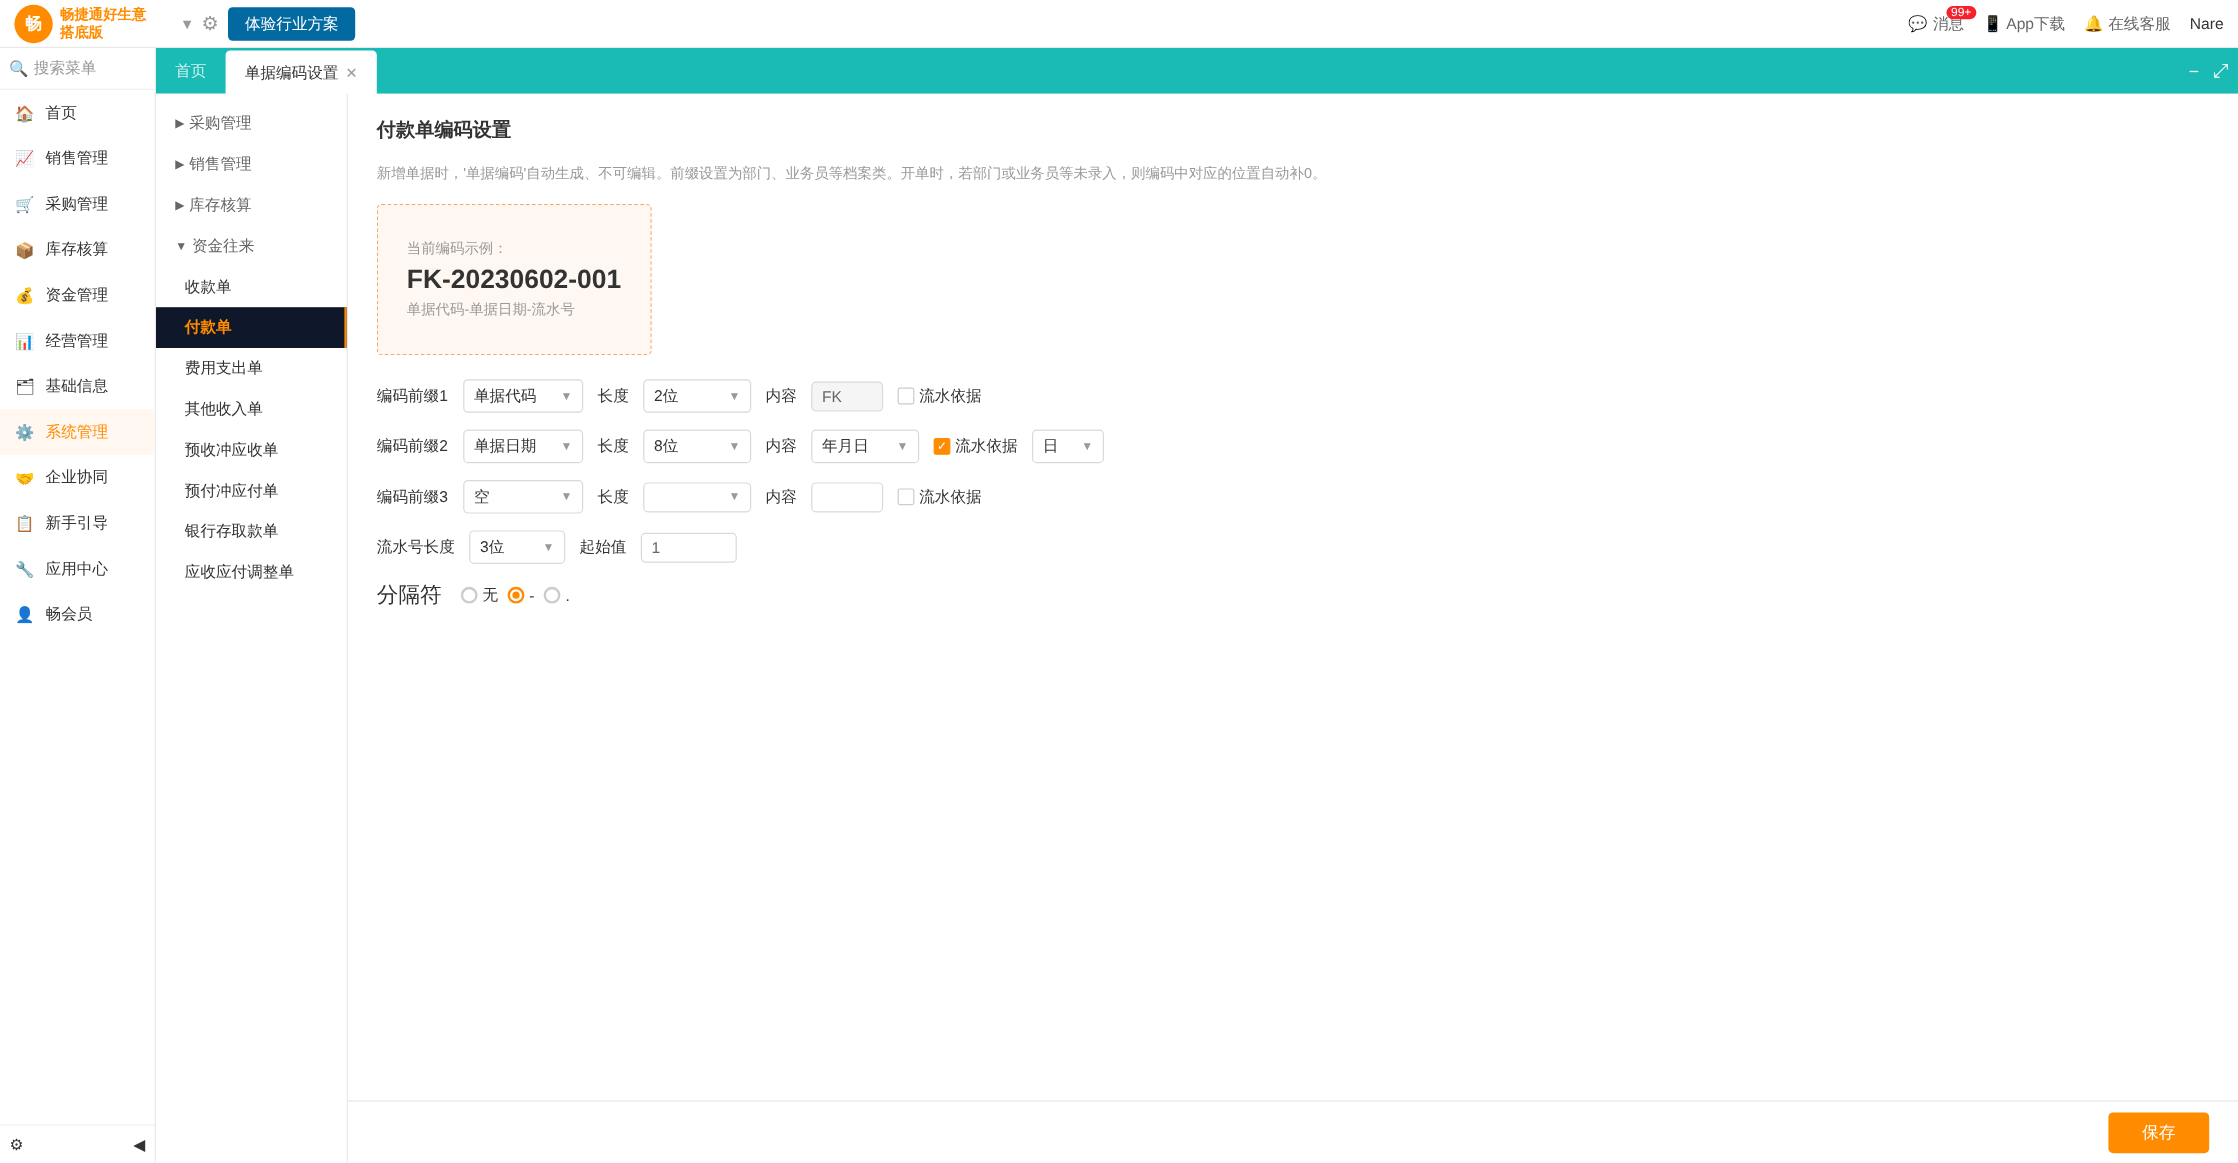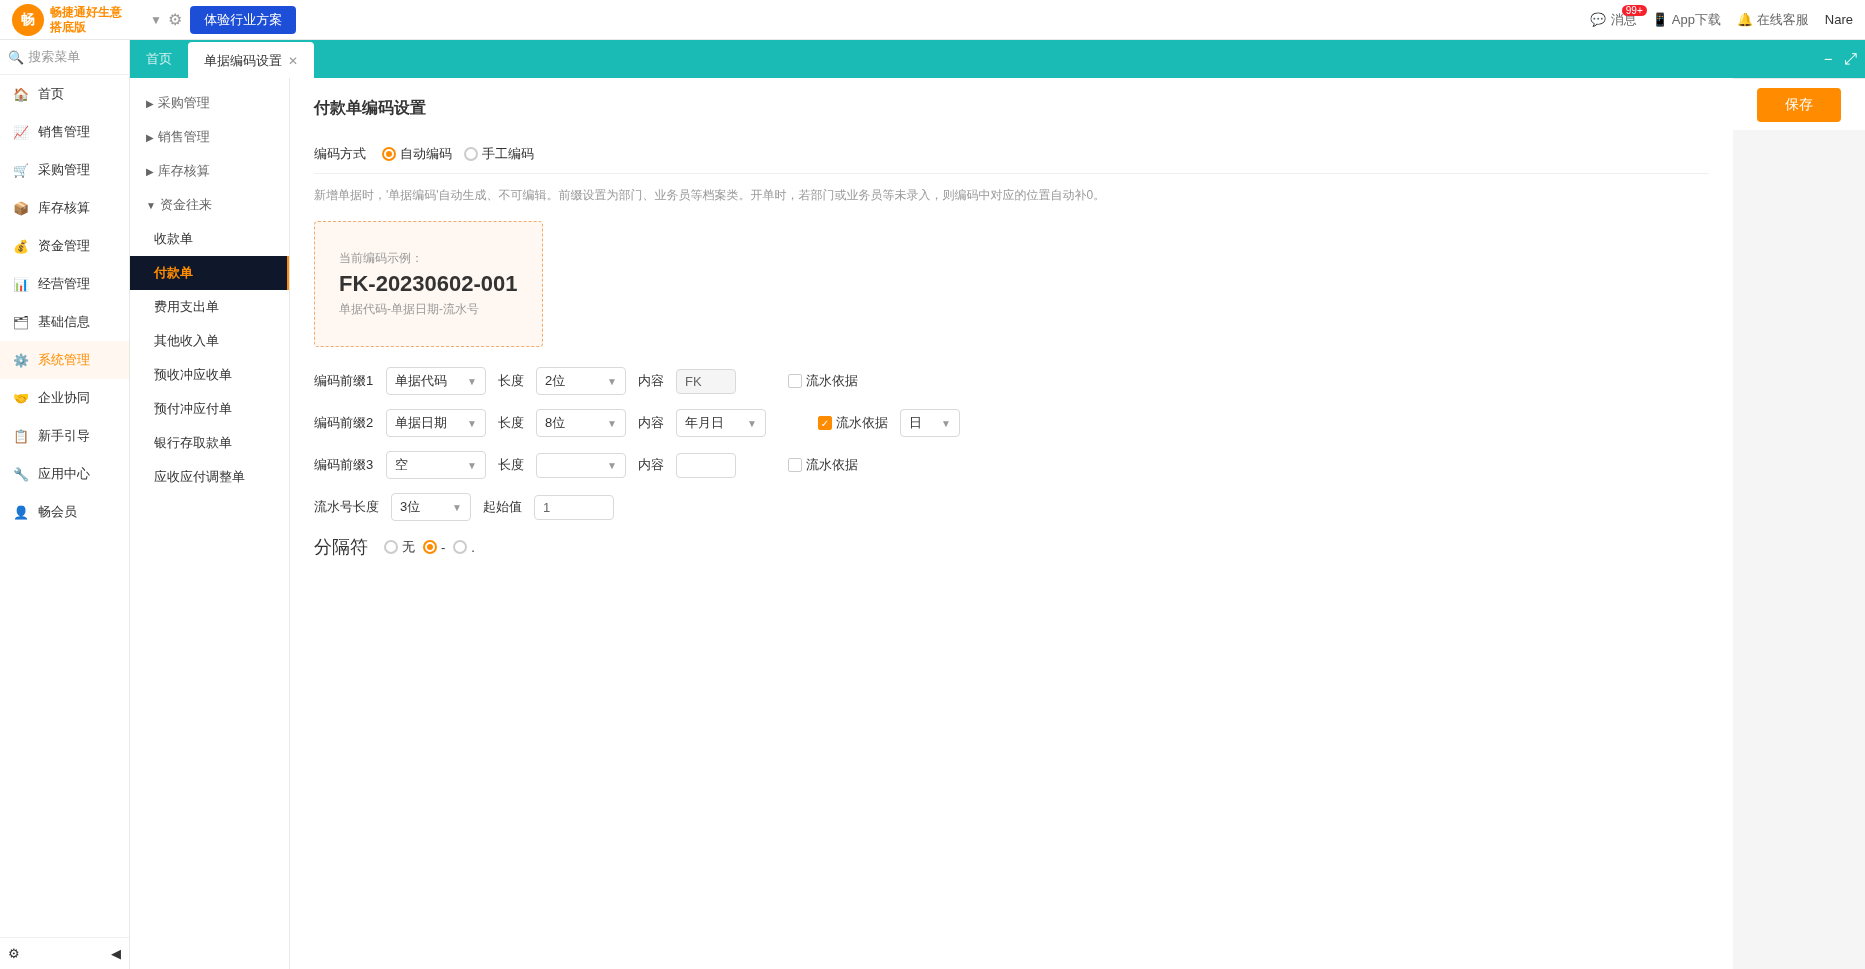--- a/index.html
+++ b/index.html
@@ -5,21 +5,21 @@
     * { box-sizing: border-box; margin: 0; padding: 0; }
     body { font-family: 'Microsoft YaHei', sans-serif; font-size: 13px; background: #f5f5f5; color: #333; display: flex; flex-direction: column; height: 100vh; overflow: hidden; }
 
     
     .topbar { height: 40px; background: #fff; border-bottom: 1px solid #e8e8e8; display: flex; align-items: center; padding: 0 12px; justify-content: space-between; flex-shrink: 0; }
     .topbar-left { display: flex; align-items: center; gap: 8px; }
     .topbar-logo { display: flex; align-items: center; gap: 6px; }
     .logo-icon { width: 32px; height: 32px; background: #ff8c00; border-radius: 50%; display: flex; align-items: center; justify-content: center; color: white; font-size: 14px; font-weight: bold; }
     .logo-text { font-size: 12px; color: #ff8c00; font-weight: bold; line-height: 1.2; }
     .topbar-nav { display: flex; align-items: center; gap: 6px; margin-left: 20px; }
-    .topbar-btn-trial { background: #1d4ed8; color: white; border: none; padding: 5px 14px; border-radius: 4px; cursor: pointer; font-size: 13px; }
+    .topbar-btn-trial { background: #0369a1; color: white; border: none; padding: 5px 14px; border-radius: 4px; cursor: pointer; font-size: 13px; }
     .topbar-right { display: flex; align-items: center; gap: 16px; font-size: 13px; color: #666; }
     .topbar-right .msg-badge { position: relative; display: inline-flex; align-items: center; gap: 4px; cursor: pointer; }
     .badge-num { background: #f5222d; color: white; font-size: 10px; padding: 0 4px; border-radius: 8px; position: absolute; top: -6px; right: -10px; }
     .topbar-right span { cursor: pointer; }
 
     
     .main-layout { display: flex; flex: 1; overflow: hidden; }
 
     
     .sidebar { width: 130px; background: #fff; border-right: 1px solid #e8e8e8; display: flex; flex-direction: column; flex-shrink: 0; overflow-y: auto; }
@@ -75,21 +75,21 @@
     .checkbox-row { display: flex; align-items: center; gap: 6px; margin-bottom: 16px; }
     .checkbox-box { width: 14px; height: 14px; border: 1px solid #ccc; border-radius: 2px; display: flex; align-items: center; justify-content: center; cursor: pointer; }
 
     
     .config-row { display: flex; align-items: center; gap: 12px; margin-bottom: 14px; flex-wrap: wrap; }
     .config-label { font-size: 13px; color: #333; min-width: 60px; }
     .config-select { border: 1px solid #d9d9d9; border-radius: 4px; padding: 4px 8px; font-size: 13px; background: #fff; display: flex; align-items: center; gap: 4px; cursor: pointer; min-width: 90px; justify-content: space-between; }
     .config-select .arrow { color: #999; font-size: 10px; }
     .config-input { border: 1px solid #d9d9d9; border-radius: 4px; padding: 4px 8px; font-size: 13px; background: #f5f5f5; color: #666; width: 60px; }
     .config-text { font-size: 13px; color: #333; }
-    .checkbox-inline { display: flex; align-items: center; gap: 4px; font-size: 13px; cursor: pointer; margin-left: 40px; }
+    .checkbox-inline { display: flex; align-items: center; gap: 4px; font-size: 13px; cursor: pointer; }
     .checkbox-checked { width: 14px; height: 14px; border: 1px solid #ff8c00; border-radius: 2px; background: #ff8c00; display: flex; align-items: center; justify-content: center; }
     .checkbox-checked::after { content: '✓'; color: white; font-size: 10px; }
 
     
     .sep-row { display: flex; align-items: center; gap: 8px; margin-top: 8px; }
     .sep-label { font-size: 18px; color: #333; min-width: 50px; }
 
     
     .bottom-bar { height: 52px; background: #fff; border-top: 1px solid #e8e8e8; display: flex; align-items: center; justify-content: flex-end; padding: 0 24px; flex-shrink: 0; }
     .save-btn { background: #ff8c00; color: white; border: none; padding: 8px 28px; border-radius: 4px; font-size: 14px; cursor: pointer; }
@@ -240,38 +240,25 @@
           <div class="sub-item active">付款单</div>
           <div class="sub-item">费用支出单</div>
           <div class="sub-item">其他收入单</div>
           <div class="sub-item">预收冲应收单</div>
           <div class="sub-item">预付冲应付单</div>
           <div class="sub-item">银行存取款单</div>
           <div class="sub-item">应收应付调整单</div>
         </div>
       </div>
 
-      <div style="flex:1;display:flex;flex-direction:row;overflow:hidden;">
+      <div style="flex:1;display:flex;flex-direction:column;overflow:hidden;">
         <div class="form-area">
           <div class="page-title">付款单编码设置</div>
 
           
-          <div class="section-row">
-            <span class="section-label">编码方式</span>
-            <div class="radio-group">
-              <label class="radio-item">
-                <span class="radio-dot checked"></span>
-                <span>自动编码</span>
-              </label>
-              <label class="radio-item">
-                <span class="radio-dot"></span>
-                <span>手工编码</span>
-              </label>
-            </div>
-          </div>
 
           
           <div class="info-text">新增单据时，'单据编码'自动生成、不可编辑。前缀设置为部门、业务员等档案类。开单时，若部门或业务员等未录入，则编码中对应的位置自动补0。</div>
 
           
           <div class="preview-box">
             <div class="preview-label">当前编码示例：</div>
             <div class="preview-code">FK-20230602-001</div>
             <div class="preview-sub">单据代码-单据日期-流水号</div>
           </div>

